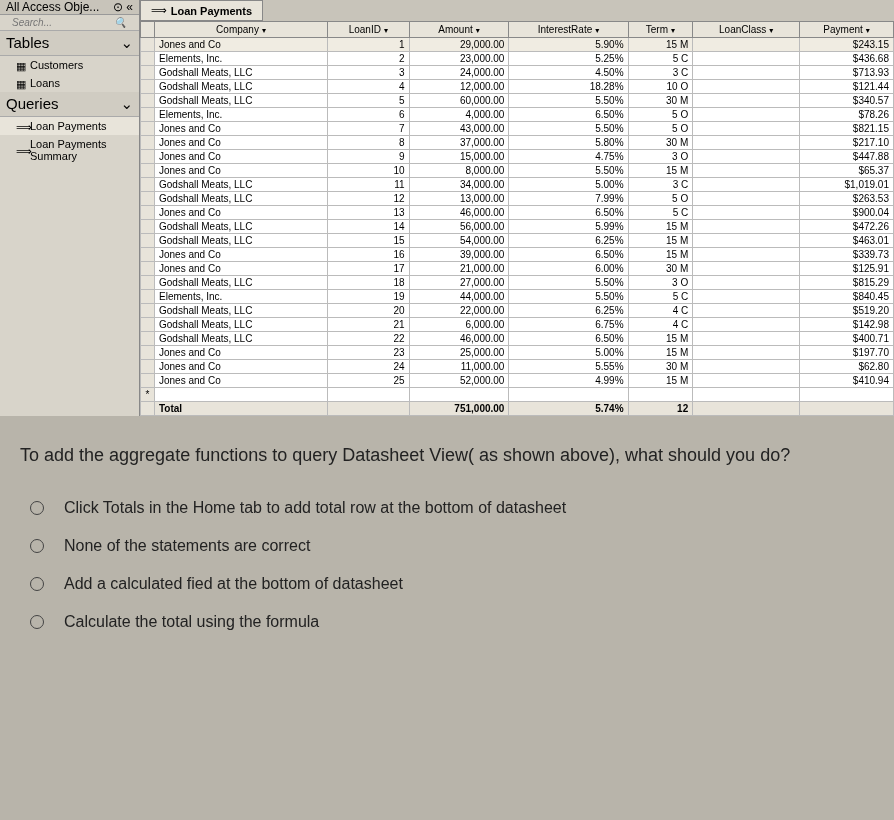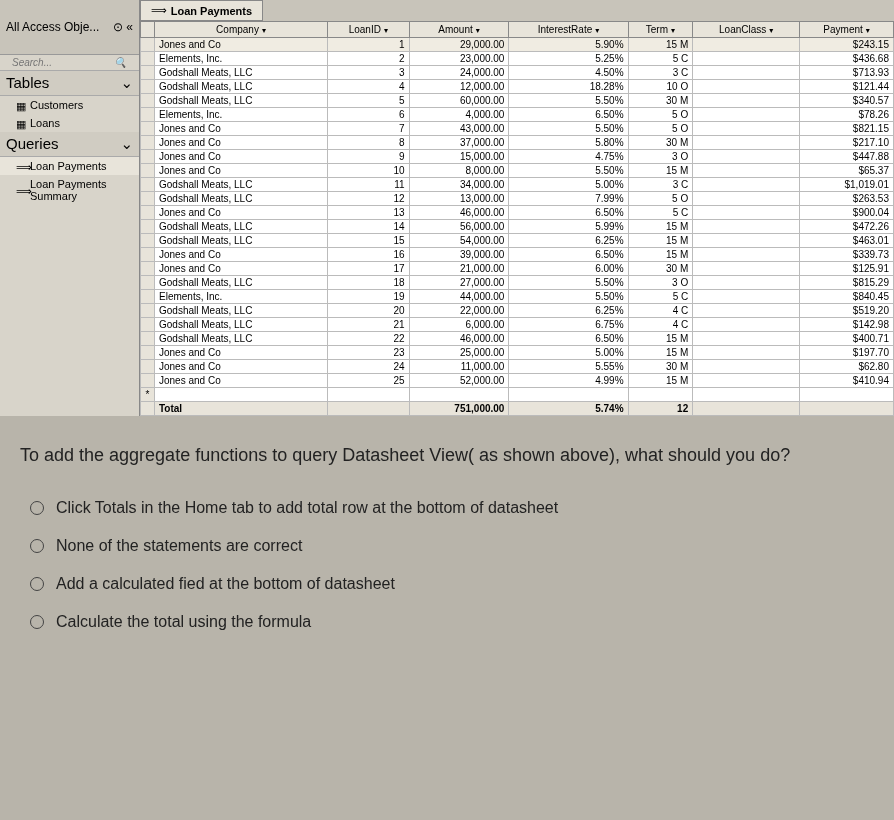--- a/index.html
+++ b/index.html
@@ -1,35 +1,35 @@
 <!DOCTYPE html>
 <html><head>
 <meta charset="utf-8">
 <style>
   * { box-sizing: border-box; margin: 0; padding: 0; }
   body { font-family: Arial, sans-serif; background: #b8b4aa; width: 894px; height: 820px; overflow: hidden; }
   .top-area { display: flex; background: #c8c4ba; }
   .nav-panel { width: 140px; background: #d8d4ca; border-right: 1px solid #888; }
-  .nav-header { font-size: 12px; padding: 20px 6px; background: #c8c4ba; border-bottom: 1px solid #999; display: flex; align-items:center; justify-content: space-between; }
+  .nav-header { font-size: 12px; padding: 0 6px; background: #c8c4ba; border-bottom: 1px solid #999; display: flex; align-items:center; justify-content: space-between; }
   .nav-section { font-size: 15px; padding: 3px 6px; background: #d0ccc2; border-bottom: 1px solid #aaa; display:flex; justify-content:space-between; }
   .nav-item { font-size: 11px; padding: 3px 6px 3px 16px; display:flex; align-items:center; gap:4px; }
   .nav-item.selected { background: #e8e4da; }
   .icon-small { width:10px; height:10px; display:inline-block; }
   .tab-strip { display:flex; background:#c8c4ba; }
   .tab { font-size:11px; padding:3px 10px; background:#e8e4da; border:1px solid #888; display:flex; align-items:center; gap:4px; }
   .content-area { flex:1; background:#fff; }
   table { border-collapse: collapse; width:100%; font-size:10px; }
   th { background:#e8e4da; border:1px solid #888; padding:2px 4px; text-align:center; font-weight:normal; }
   td { border:1px solid #bbb; padding:1px 4px; text-align:right; background:#fff; }
   td.company { text-align:left; }
   tr.sel td { background:#f0ece2; }
   tr.total td { background:#e8e4da; font-weight:bold; }
   .question { padding: 26px 20px 10px 20px; font-size: 18px; line-height: 1.5; color:#222; }
   .options { padding: 10px 30px; }
-  .option { display:flex; align-items:center; gap:12px; font-size:16px; padding:10px 0; color:#222; }
+  .option { display:flex; align-items:center; gap:20px; font-size:16px; padding:10px 0; color:#222; }
   .radio { width:14px; height:14px; border:1.5px solid #444; border-radius:50%; flex-shrink:0; }
   .dropdown-arrow { font-size:8px; margin-left:3px; }
   .search-box { display:flex; align-items:center; padding:2px 12px; font-size:10px; font-style:italic; color:#555; border-bottom:1px solid #aaa; }
   .search-box input { border:none; background:transparent; font-size:10px; font-style:italic; width:100%; outline:none; }
 </style>
 </head>
 <body>
 
 <div class="top-area">
   <div class="nav-panel">

